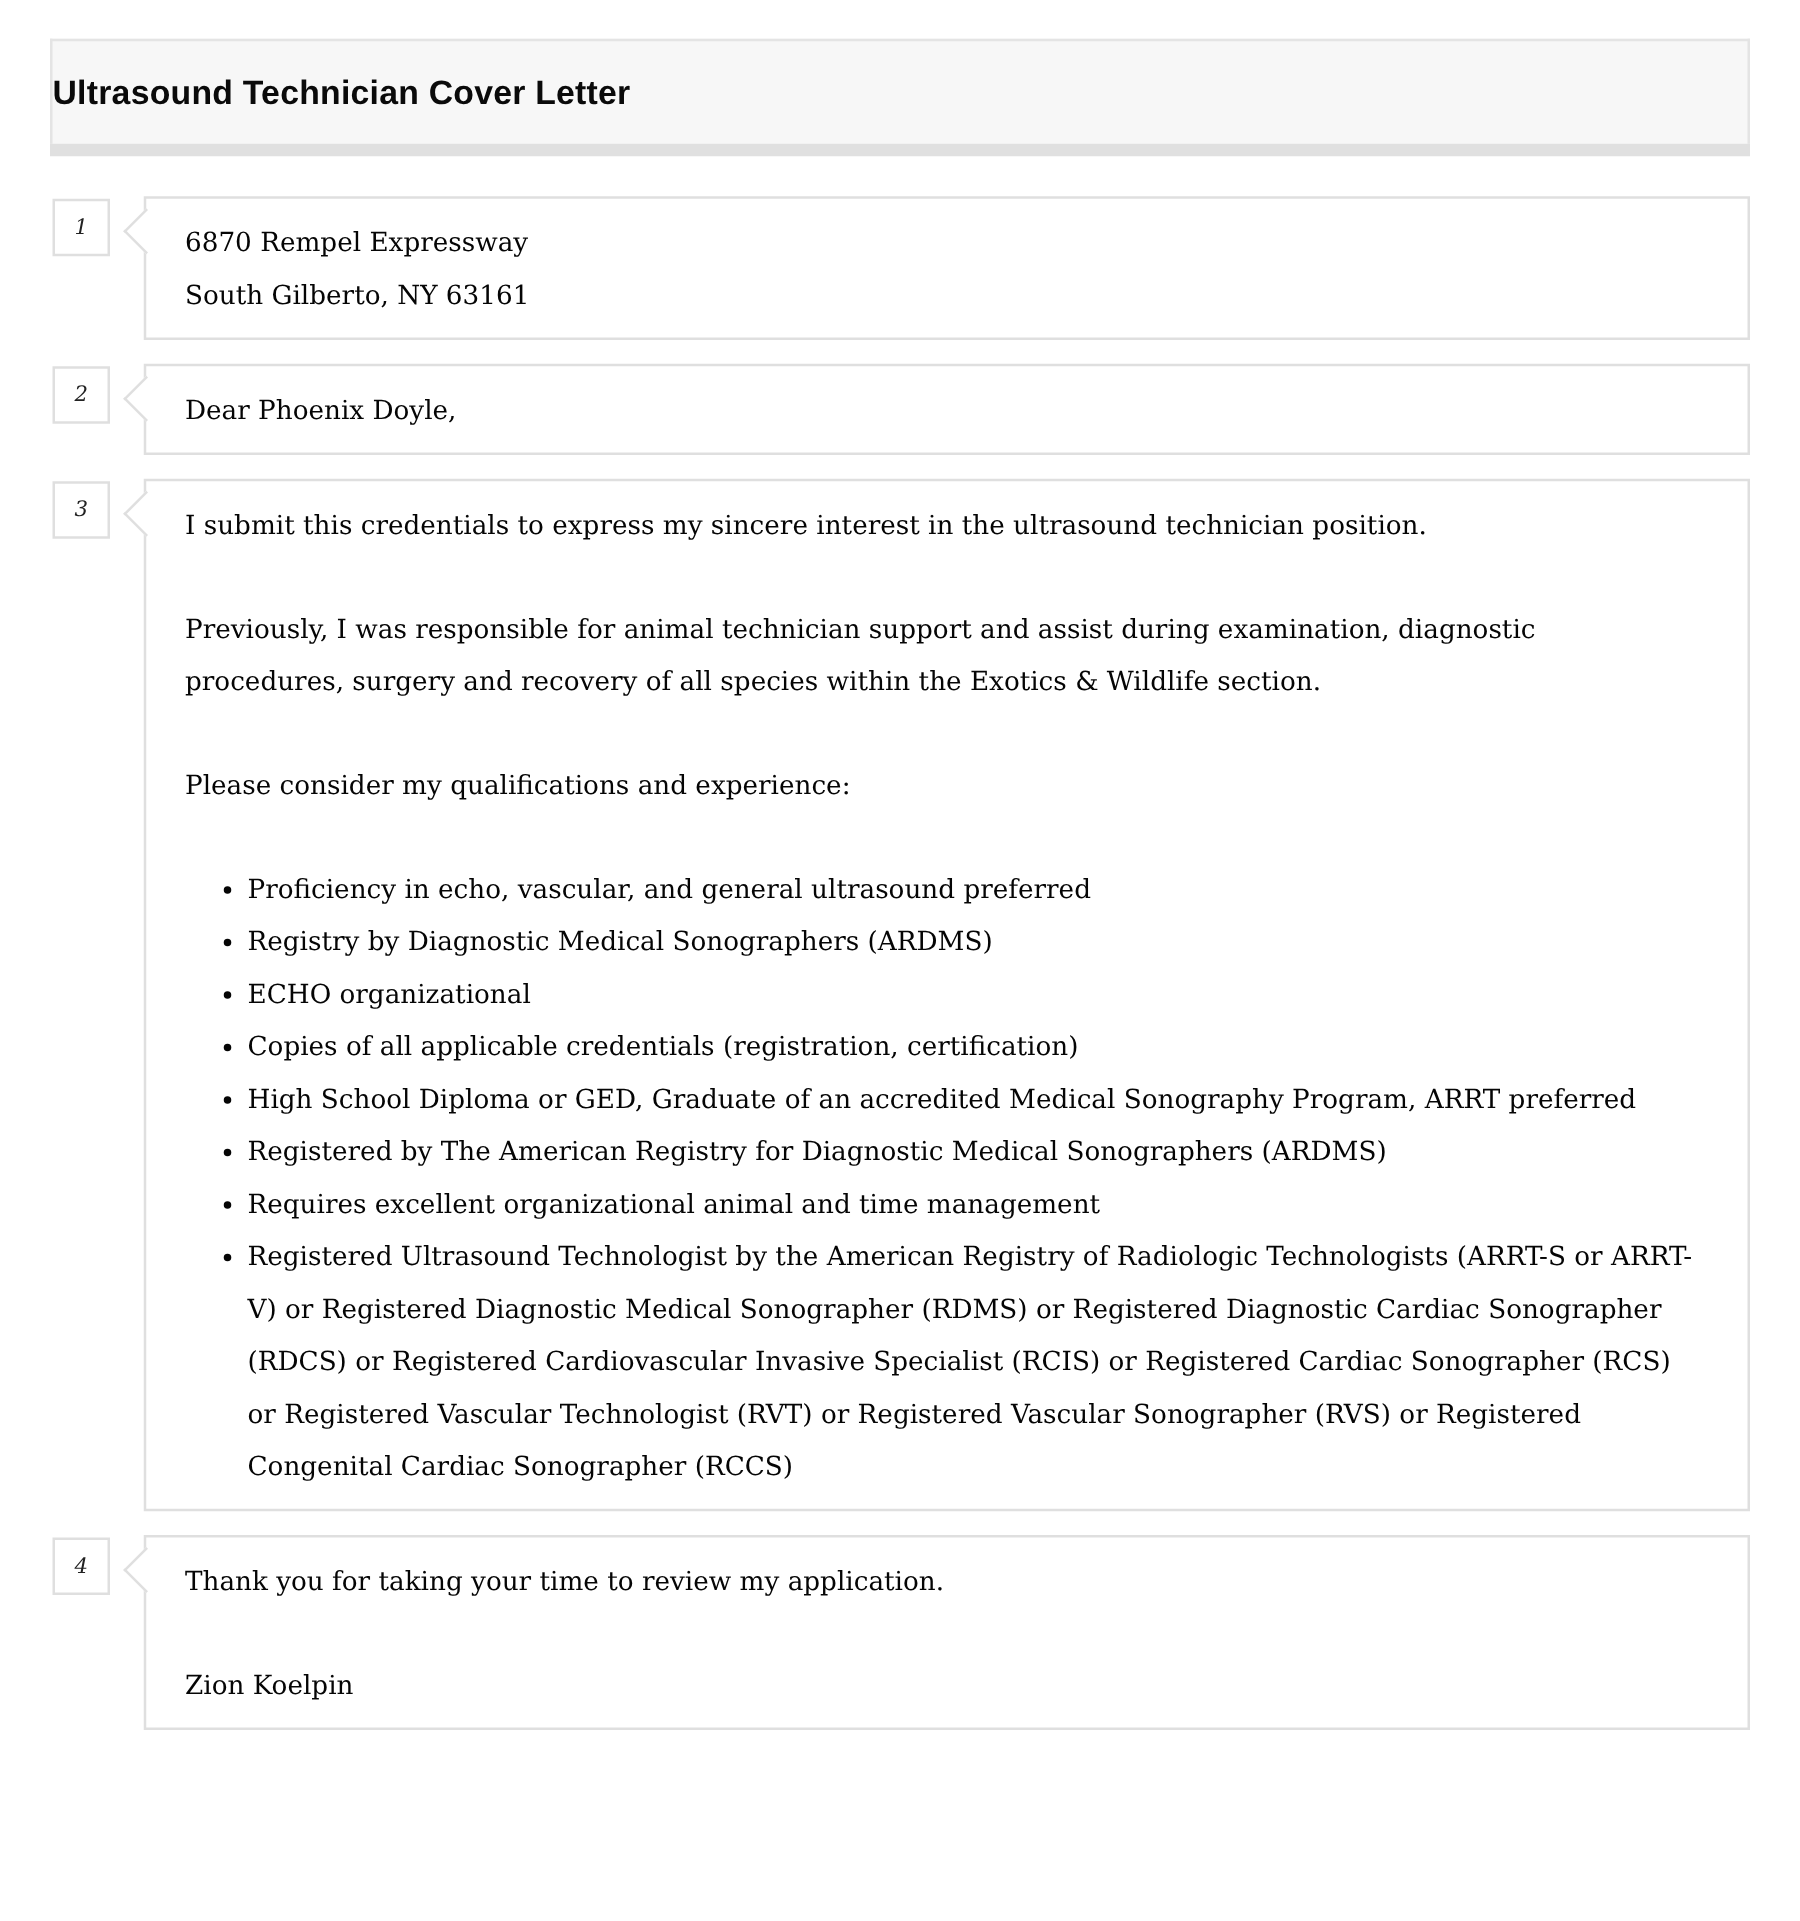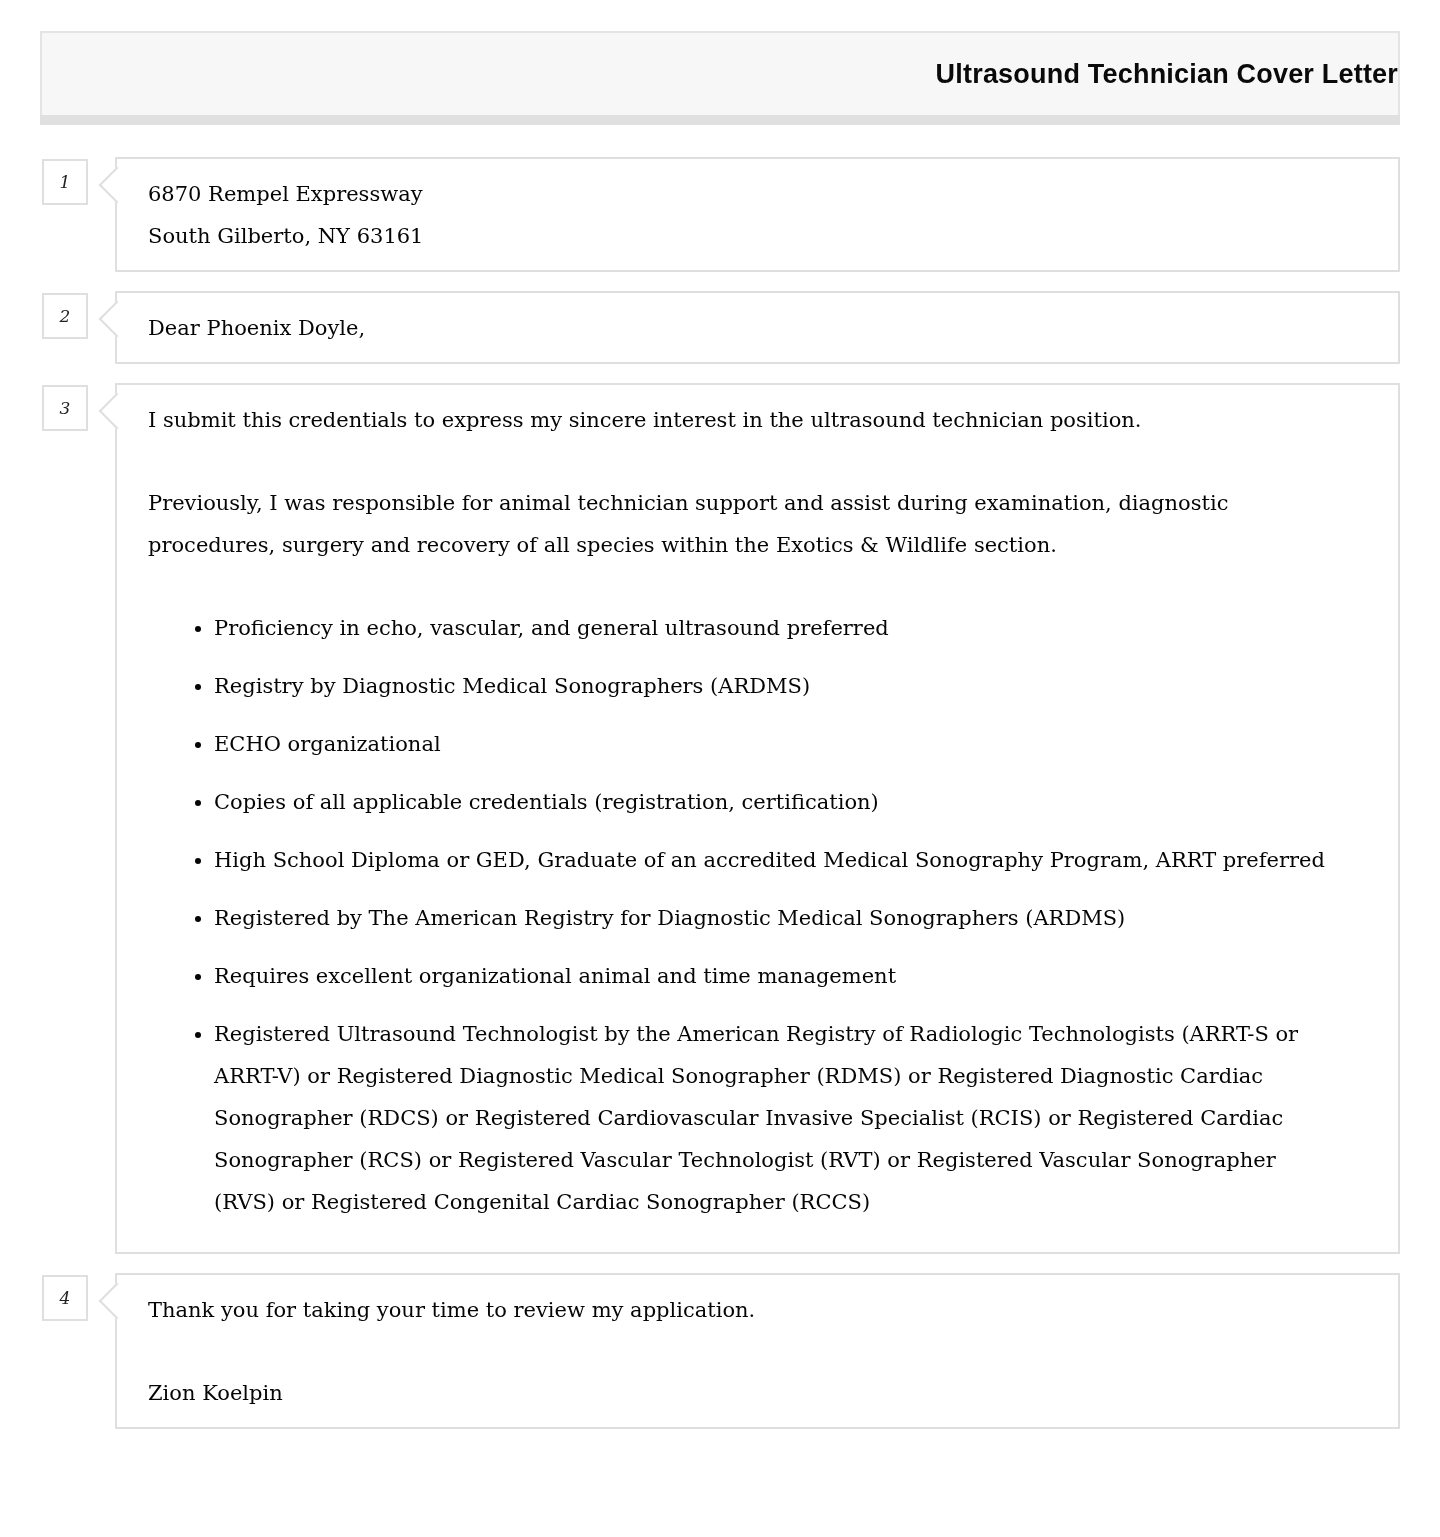--- a/index.html
+++ b/index.html
@@ -14,21 +14,21 @@
   .page { padding: 31px 40px 43px 40px; }
 
   
   .doc-header {
     background: #f7f7f7;
     border: 2px solid #e4e4e4;
     border-bottom: none;
     height: 84px;
     display: flex;
     align-items: center;
-    justify-content: flex-end;
+    justify-content: flex-start;
   }
   .doc-header h1 {
     margin: 0;
     font-family: "Liberation Sans", "DejaVu Sans", sans-serif;
     font-size: 27px;
     font-weight: 700;
     color: #0a0a0a;
     letter-spacing: 0.2px;
   }
   .header-shadow {
@@ -86,21 +86,21 @@
   }
 
   .bubble p { margin: 0 0 41px 0; }
   .bubble p:last-child { margin-bottom: 0; }
   .bubble .bold-line { font-weight: 400; }
 
   .bubble ul {
     margin: 41px 0 0 0;
     padding-left: 50px;
   }
-  .bubble ul li { margin: 16px; }
+  .bubble ul li { margin: 0; }
 </style>
 </head>
 <body>
 
 <div class="page">
 
   <header class="doc-header">
     <h1>Ultrasound Technician Cover Letter</h1>
   </header>
   <div class="header-shadow"></div>
@@ -126,20 +126,21 @@
       </div>
     </section>
 
     <section class="section-row">
       <div class="badge">
         <span>3</span>
       </div>
       <div class="bubble">
         <p>I submit this credentials to express my sincere interest in the ultrasound technician position.</p>
         <p>Previously, I was responsible for animal technician support and assist during examination, diagnostic procedures, surgery and recovery of all species within the Exotics &amp; Wildlife section.</p>
+        <p>Please consider my qualifications and experience:</p>
         <ul>
           <li>Proficiency in echo, vascular, and general ultrasound preferred</li>
           <li>Registry by Diagnostic Medical Sonographers (ARDMS)</li>
           <li>ECHO organizational</li>
           <li>Copies of all applicable credentials (registration, certification)</li>
           <li>High School Diploma or GED, Graduate of an accredited Medical Sonography Program, ARRT preferred</li>
           <li>Registered by The American Registry for Diagnostic Medical Sonographers (ARDMS)</li>
           <li>Requires excellent organizational animal and time management</li>
           <li>Registered Ultrasound Technologist by the American Registry of Radiologic Technologists (ARRT-S or ARRT-V) or Registered Diagnostic Medical Sonographer (RDMS) or Registered Diagnostic Cardiac Sonographer (RDCS) or Registered Cardiovascular Invasive Specialist (RCIS) or Registered Cardiac Sonographer (RCS) or Registered Vascular Technologist (RVT) or Registered Vascular Sonographer (RVS) or Registered Congenital Cardiac Sonographer (RCCS)</li>
         </ul>

